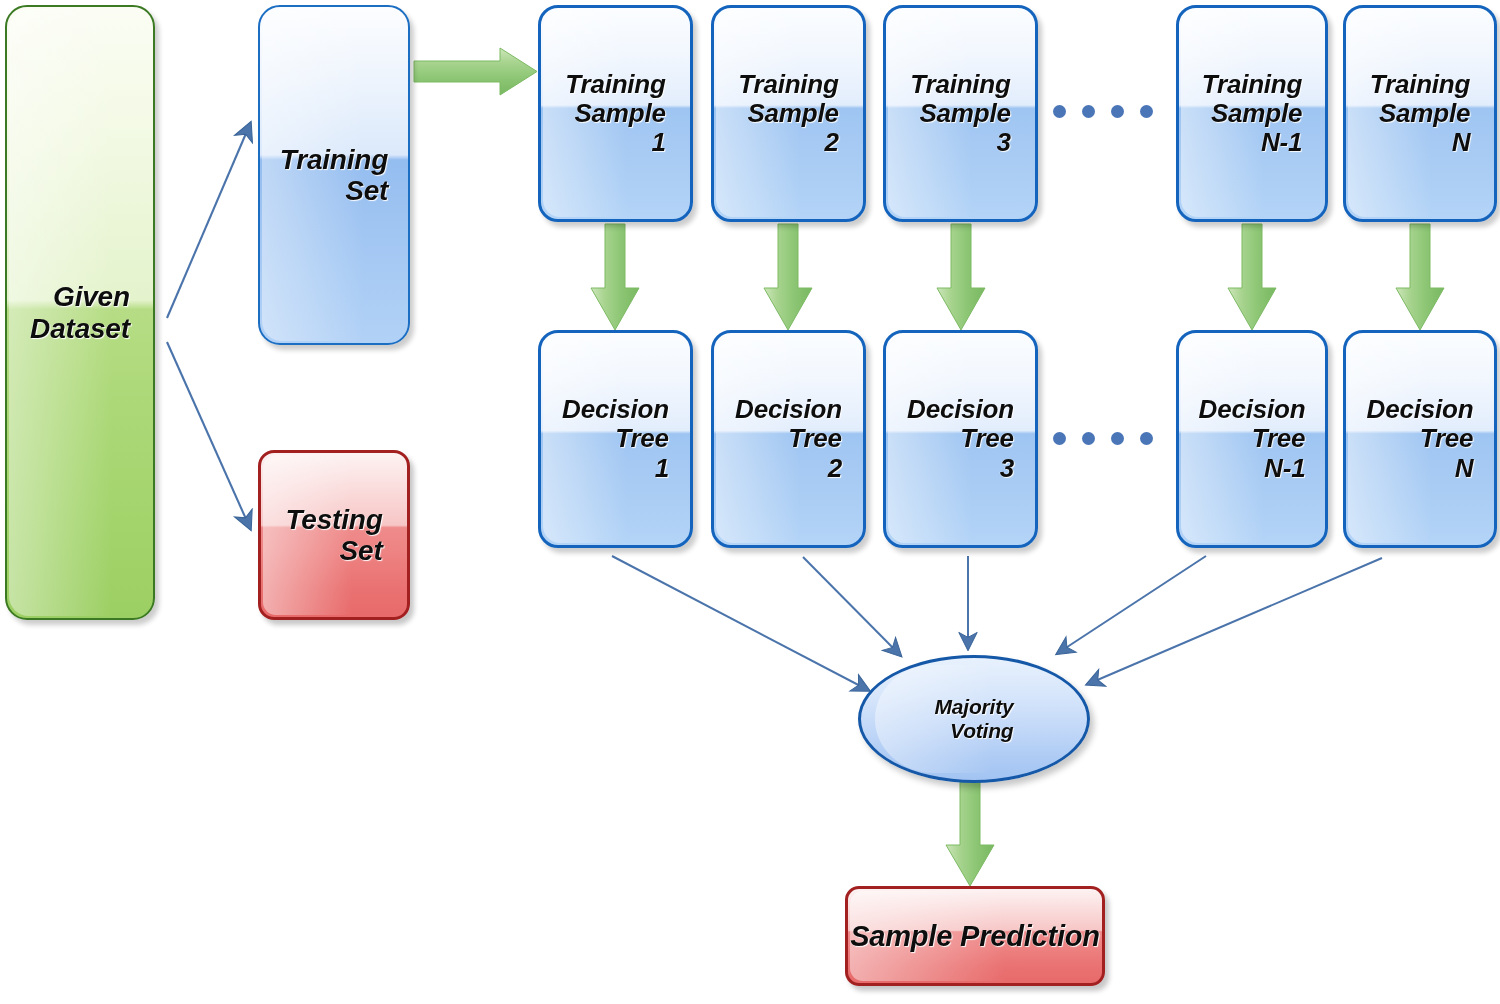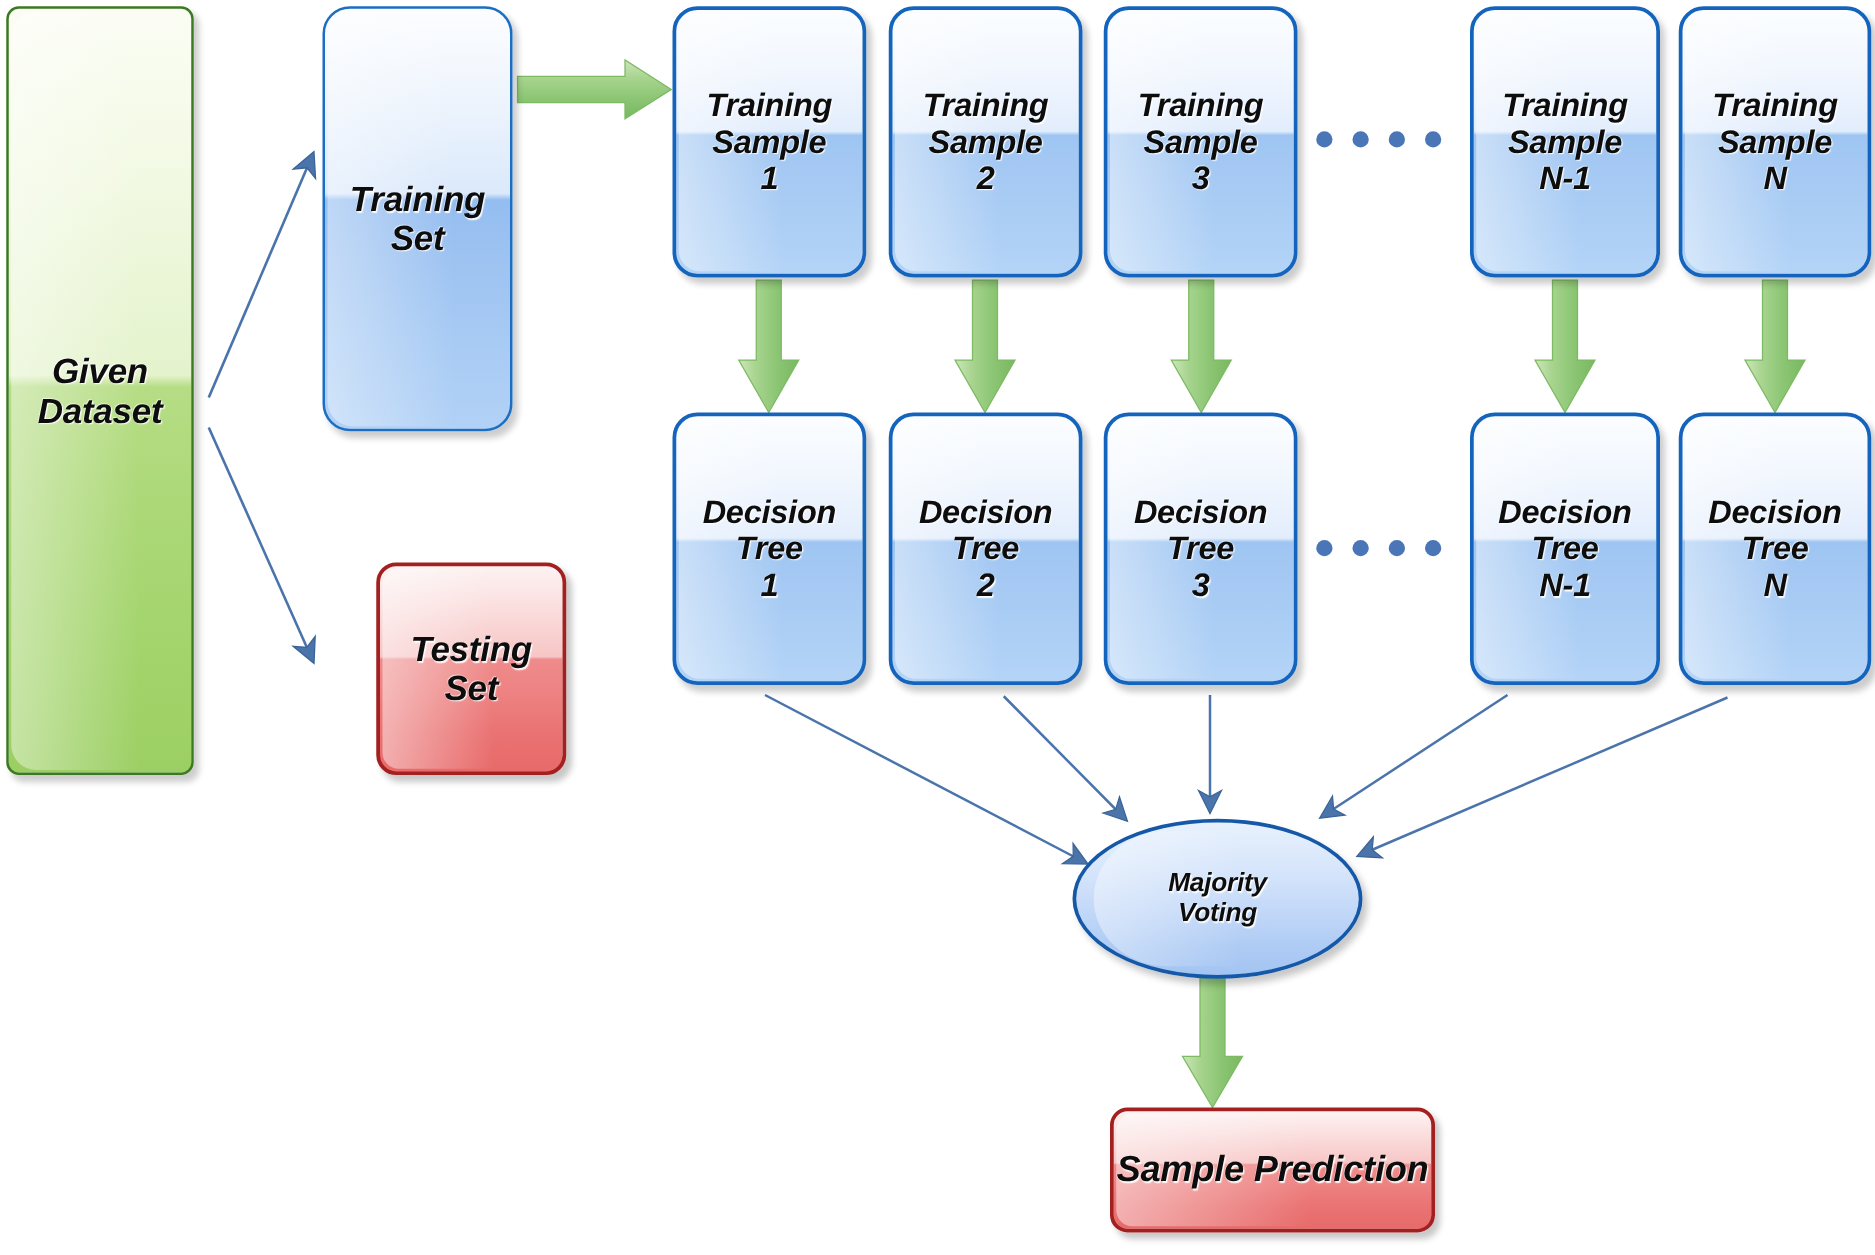--- a/index.html
+++ b/index.html
@@ -22,34 +22,34 @@
     width: 1500px;
     height: 1004px;
     pointer-events: none;
   }
   .node {
     position: absolute;
     box-sizing: border-box;
     display: flex;
     align-items: center;
     justify-content: center;
-    text-align: center;
+    text-align: right;
     font-style: italic;
     font-weight: bold;
     color: #0d0d0d;
     line-height: 1.12;
     letter-spacing: -0.2px;
     text-shadow: 1px 1px 1px rgba(255,255,255,0.95),
                  -0.5px -0.5px 0.5px rgba(255,255,255,0.6);
     z-index: 3;
   }
   
   .green-node {
     border: 2.5px solid #3b7a22;
-    border-radius: 10px;
+    border-radius: 22px;
     background:
       linear-gradient(to bottom,
         #fbfdf4 0%,
         #f2f9e3 22%,
         #e4f3cc 48%,
         #b6dd85 49.5%,
         #aed97a 62%,
         #a3d46c 84%,
         #9ccf63 100%);
     box-shadow: 4px 5px 5px rgba(0,0,0,0.20);
@@ -118,21 +118,20 @@
     background:
       linear-gradient(to bottom,
         #fdf2f2 0%,
         #fbdede 20%,
         #f7c6c6 44%,
         #ef8b8b 45.5%,
         #ee8383 60%,
         #ea7272 82%,
         #e86a6a 100%);
     box-shadow: 4px 5px 5px rgba(0,0,0,0.22);
-    margin-left: 43px;
   }
   .red-node::after {
     content: "";
     position: absolute;
     left: 2px; right: 38%;
     top: 2px; bottom: 2px;
     border-radius: 13px 0 0 13px;
     background: linear-gradient(to right, rgba(255,255,255,0.45), rgba(255,255,255,0));
     pointer-events: none;
   }

